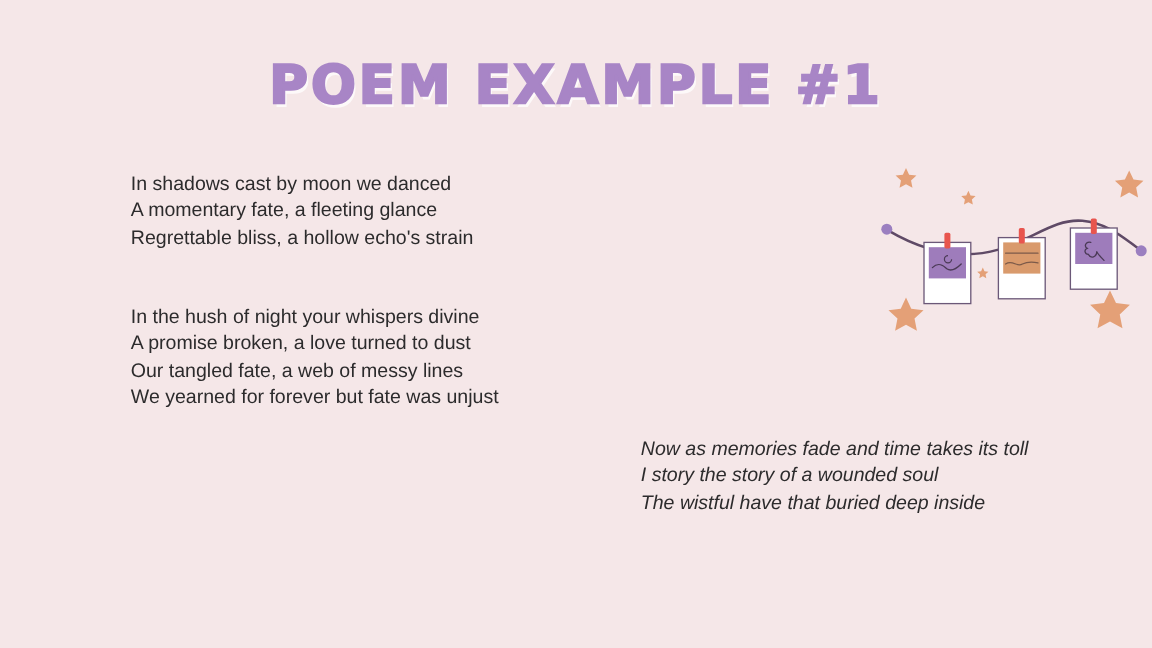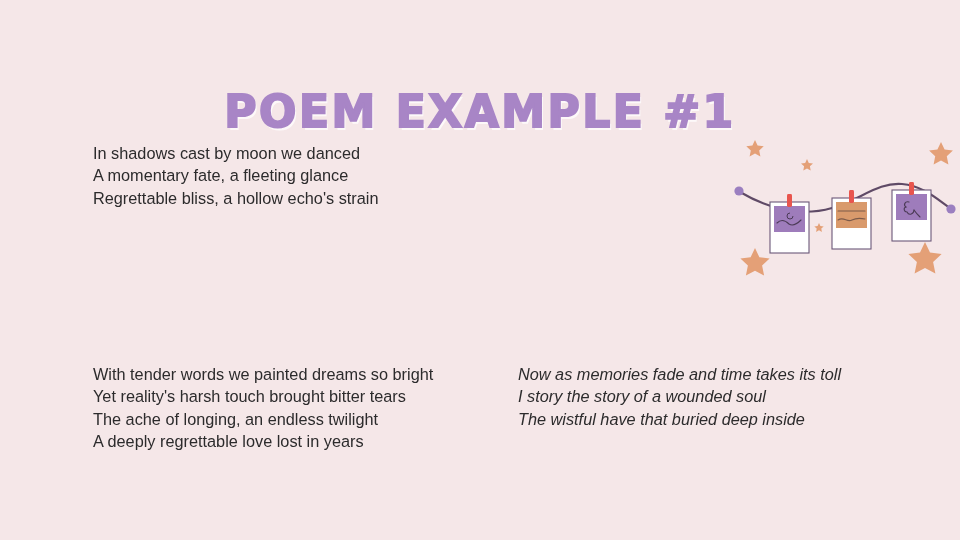--- a/index.html
+++ b/index.html
@@ -32,27 +32,26 @@
     font-family: "DejaVu Sans", sans-serif;
     font-size: 44px;
     font-weight: 700;
     letter-spacing: 2.5px;
     color: #a885c6;
     text-shadow: 2px 3px 0 rgba(255,255,255,0.75);
     -webkit-text-stroke: 2.0px #a885c6;
     text-transform: uppercase;
     line-height: 1.05;
     white-space: nowrap;
-    margin-top: 40px;
   }
 
   
   .poem {
     position: absolute;
-    left: 0;
+    left: 16px;
     top: 0;
     width: 798px;
     height: 540px;
   }
   .stanza {
     position: absolute;
     color: #2c2b2c;
     font-family: "Liberation Sans", sans-serif;
     font-size: 16.3px;
     line-height: 22.3px;
@@ -84,27 +83,27 @@
   <div class="title">POEM EXAMPLE #1</div>
 
   <div class="poem">
 
     <div class="stanza stanza-1">
       <span class="line">In shadows cast by moon we danced</span>
       <span class="line">A momentary fate, a fleeting glance</span>
       <span class="line">Regrettable bliss, a hollow echo's strain</span>
     </div>
 
+    <div class="stanza stanza-2">
+      <span class="line">In the hush of night your whispers divine</span>
+      <span class="line">A promise broken, a love turned to dust</span>
+      <span class="line">Our tangled fate, a web of messy lines</span>
+      <span class="line">We yearned for forever but fate was unjust</span>
+    </div>
 
-    <div class="stanza stanza-3">
-      <span class="line">With tender words we painted dreams so bright</span>
-      <span class="line">Yet reality's harsh touch brought bitter tears</span>
-      <span class="line">The ache of longing, an endless twilight</span>
-      <span class="line">A deeply regrettable love lost in years</span>
-    </div>
 
     <div class="stanza stanza-4">
       <span class="line">Now as memories fade and time takes its toll</span>
       <span class="line">I story the story of a wounded soul</span>
       <span class="line">The wistful have that buried deep inside</span>
     </div>
 
   </div>
 
   <div class="decor">

